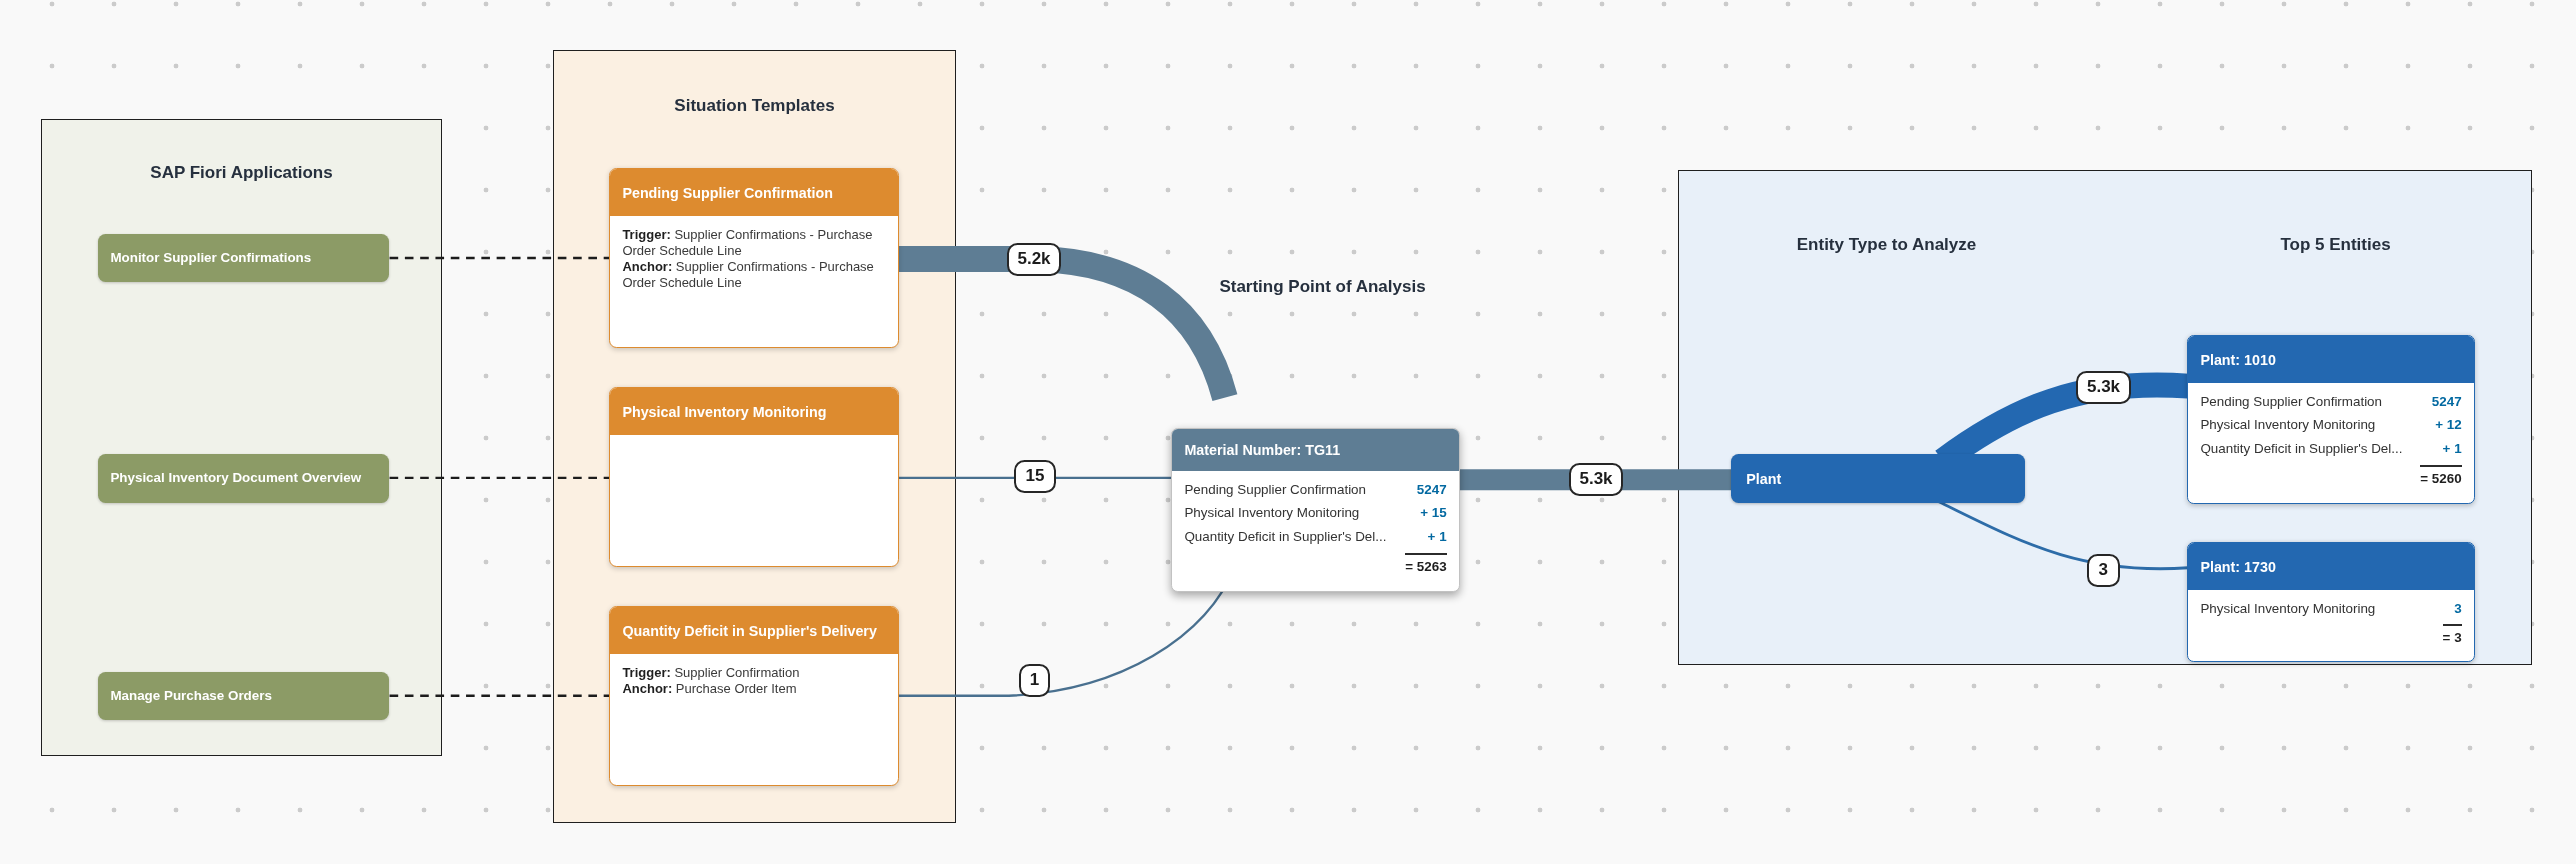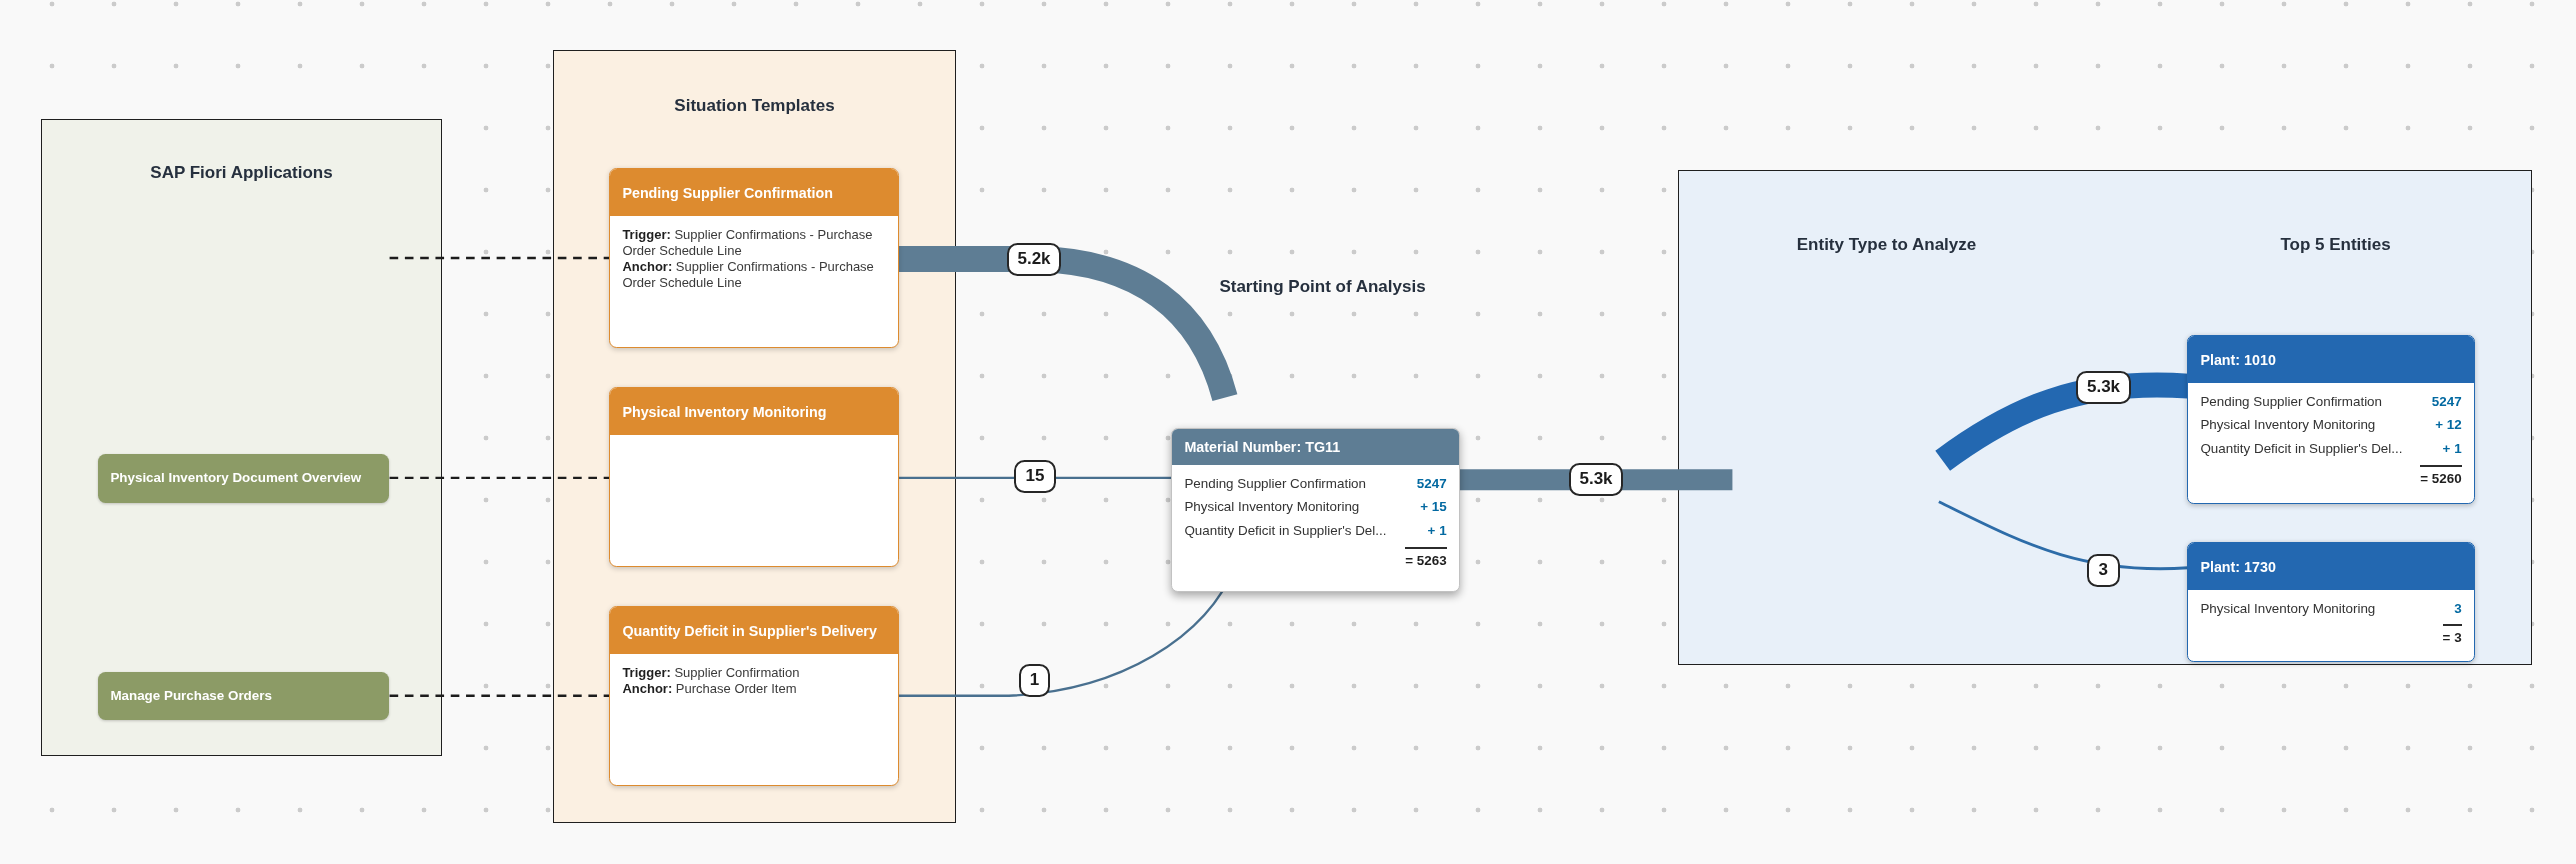--- a/index.html
+++ b/index.html
@@ -27,21 +27,21 @@
   .tcard-header{background:#dd8b2f;color:#fff;font-size:14.3px;font-weight:bold;
     height:47px;display:flex;align-items:center;padding:0 12.4px;}
   .tcard-body{padding:10.5px 12.4px;font-size:13px;line-height:16.3px;color:#3a3a3a;}
   .tcard-body p{margin:0;}
   .tcard-body b{color:#1f1f1f;}
 
   .node-card{position:absolute;background:#fff;border-radius:6.7px;box-sizing:border-box;overflow:hidden;margin-top:33px;}
   .node-mid{left:1171px;top:395px;width:289px;height:164px;border:1px solid #c2c2c2;
     box-shadow:0 3.8px 8.6px rgba(0,0,0,.32);}
   .node-header{color:#fff;font-weight:bold;display:flex;align-items:center;padding:0 12.4px;}
-  .hdr-slate{background:#5e7d94;height:36px;font-size:14.3px;}
+  .hdr-slate{background:#5e7d94;height:42px;font-size:14.3px;}
   .hdr-blue{background:#2368b1;height:47px;font-size:14.3px;}
   .node-body{padding:10.5px 12.4px 7.6px 12.4px;}
   .nrow{display:flex;justify-content:space-between;align-items:baseline;
     font-size:13.4px;color:#333;margin-bottom:7.6px;line-height:16.3px;}
   .nrow-value{font-weight:bold;color:#0369a1;white-space:nowrap;margin-left:7.6px;}
   .ntotal{margin-left:auto;width:fit-content;text-align:right;font-size:13.4px;font-weight:bold;
     color:#1f1f1f;border-top:2.4px solid #2b2b2b;padding-top:3.8px;margin-top:1.9px;}
 
   .ecard{border:1.9px solid #2368b1;box-shadow:0 1.9px 5.7px rgba(0,0,0,.22);}
   .ecard-1010{left:2187px;top:302px;width:288px;height:169px;}
@@ -84,20 +84,23 @@
 
     <path d="M2028 525 C2110 565 2175 602 2289 594" stroke="#2d6ca8" stroke-width="3"></path>
   </svg>
 
   <div class="panel-title" style="left:41px;top:163px;width:401px;">SAP Fiori Applications</div>
   <div class="panel-title" style="left:553px;top:96px;width:403px;">Situation Templates</div>
   <div class="free-title" style="left:1203px;top:235px;width:239px;margin-top:42px;">Starting Point of Analysis</div>
   <div class="free-title" style="left:1772px;top:235px;width:229px;">Entity Type to Analyze</div>
   <div class="free-title" style="left:2221px;top:235px;width:229px;">Top 5 Entities</div>
 
+  <div class="app-btn" style="top:234px;height:48px;">
+    <span>Monitor Supplier Confirmations</span>
+  </div>
   <div class="app-btn" style="top:454px;height:49px;">
     <span>Physical Inventory Document Overview</span>
   </div>
   <div class="app-btn" style="top:672px;height:48px;">
     <span>Manage Purchase Orders</span>
   </div>
 
   <div class="tcard" style="top:168px;">
     <div class="tcard-header">Pending Supplier Confirmation</div>
     <div class="tcard-body">
@@ -128,20 +131,23 @@
         <span class="nrow-value">+ 15</span>
       </div>
       <div class="nrow">
         <span>Quantity Deficit in Supplier's Del...</span>
         <span class="nrow-value">+ 1</span>
       </div>
       <div class="ntotal">= 5263</div>
     </div>
   </div>
 
+  <div class="plant-node">
+    <span>Plant</span>
+  </div>
 
   <div class="node-card ecard ecard-1010">
     <div class="node-header hdr-blue">Plant: 1010</div>
     <div class="node-body">
       <div class="nrow">
         <span>Pending Supplier Confirmation</span>
         <span class="nrow-value">5247</span>
       </div>
       <div class="nrow">
         <span>Physical Inventory Monitoring</span>

